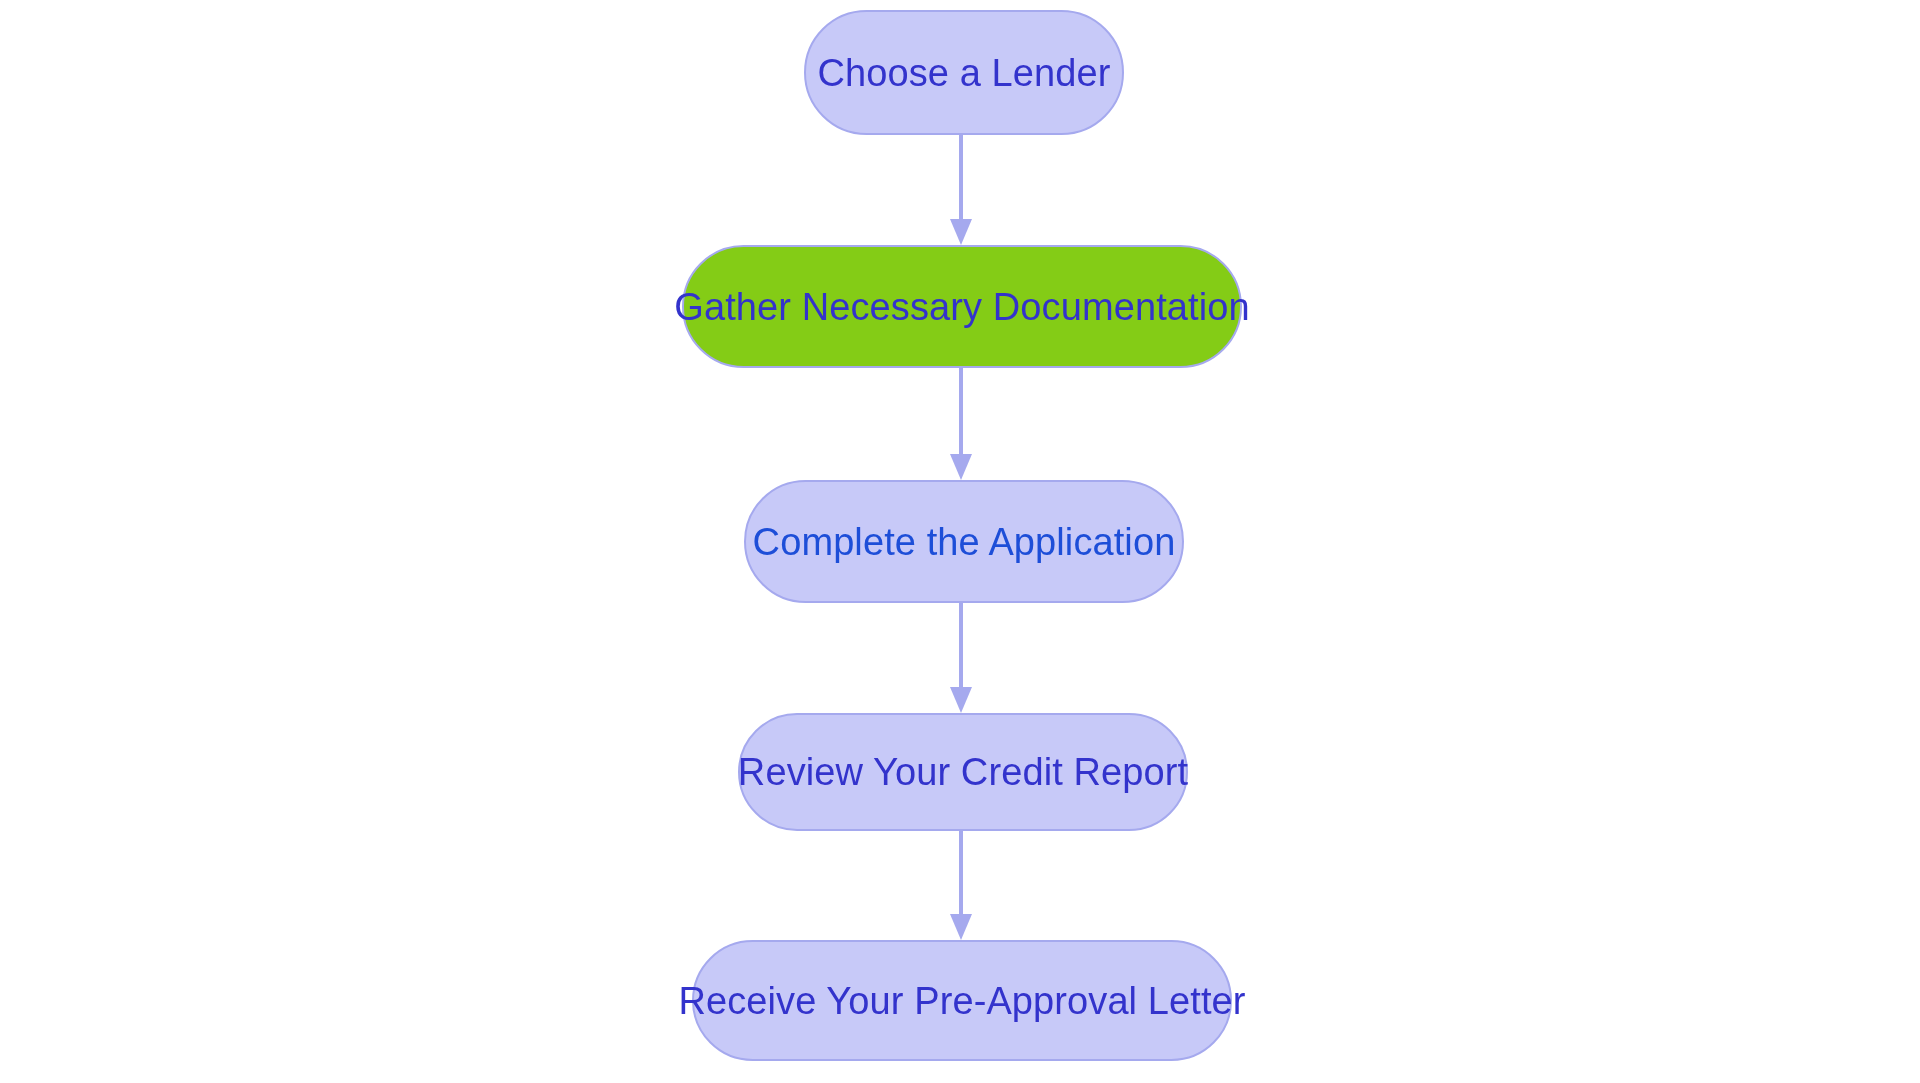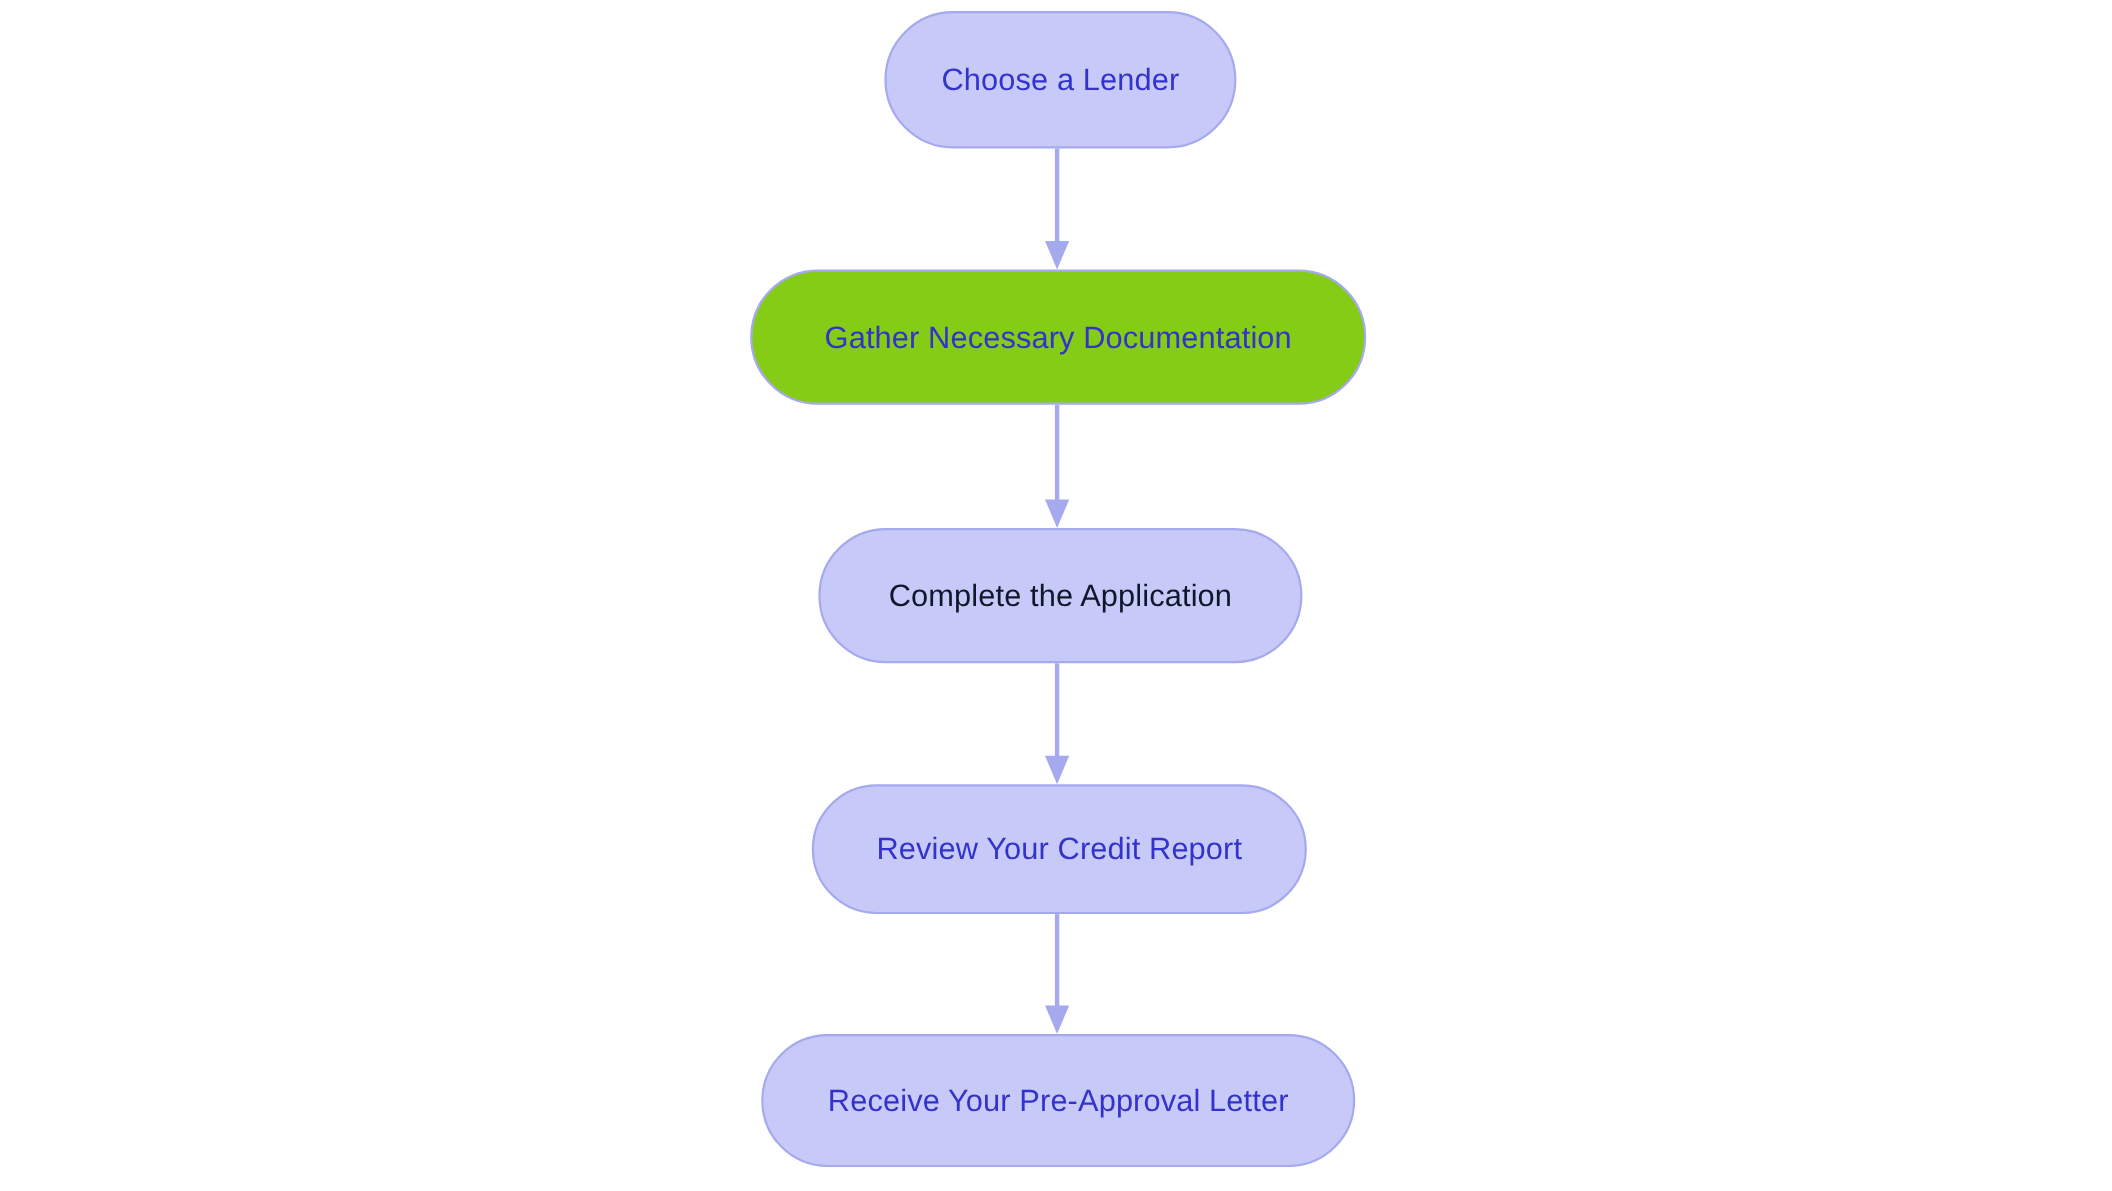--- a/index.html
+++ b/index.html
@@ -24,21 +24,21 @@
   .node {
     position: absolute;
     box-sizing: border-box;
     background: #c7c9f8;
     border: 2px solid #a5a9ee;
     border-radius: 9999px;
     display: flex;
     align-items: center;
     justify-content: center;
     color: #3333cc;
-    font-size: 28px;
+    font-size: 38px;
     font-weight: 400;
     letter-spacing: 0.1px;
     white-space: nowrap;
     line-height: 1;
   }
 
   .node-label {
     display: block;
   }
 
@@ -80,21 +80,21 @@
         <line x1="12" y1="0" x2="12" y2="85" stroke="#a5a9ee" stroke-width="4"></line>
         <polygon points="1,83 23,83 12,109" fill="#a5a9ee"></polygon>
       </svg>
     </div>
     <div class="node" style="left: 804px; top: 10px; width: 320px; height: 125px; background: rgb(199, 201, 248); border-color: rgb(165, 169, 238); color: rgb(51, 51, 204);">
       <span class="node-label">Choose a Lender</span>
     </div>
     <div class="node" style="left: 682px; top: 245px; width: 560px; height: 123px; background: #84cc16; border-color: rgb(165, 169, 238); color: rgb(51, 51, 204);">
       <span class="node-label">Gather Necessary Documentation</span>
     </div>
-    <div class="node" style="left: 744px; top: 480px; width: 440px; height: 123px; background: rgb(199, 201, 248); border-color: rgb(165, 169, 238); color: #0f172a;">
+    <div class="node" style="left: 744px; top: 480px; width: 440px; height: 123px; background: rgb(199, 201, 248); border-color: rgb(165, 169, 238); color: #1d4ed8;">
       <span class="node-label">Complete the Application</span>
     </div>
     <div class="node" style="left: 692px; top: 940px; width: 540px; height: 121px; background: rgb(199, 201, 248); border-color: rgb(165, 169, 238); color: rgb(51, 51, 204);">
       <span class="node-label">Receive Your Pre-Approval Letter</span>
     </div>
     <div class="node" style="left: 738px; top: 713px; width: 450px; height: 118px; background: rgb(199, 201, 248); border-color: rgb(165, 169, 238); color: rgb(51, 51, 204);">
       <span class="node-label">Review Your Credit Report</span>
     </div>
   </div>
 

